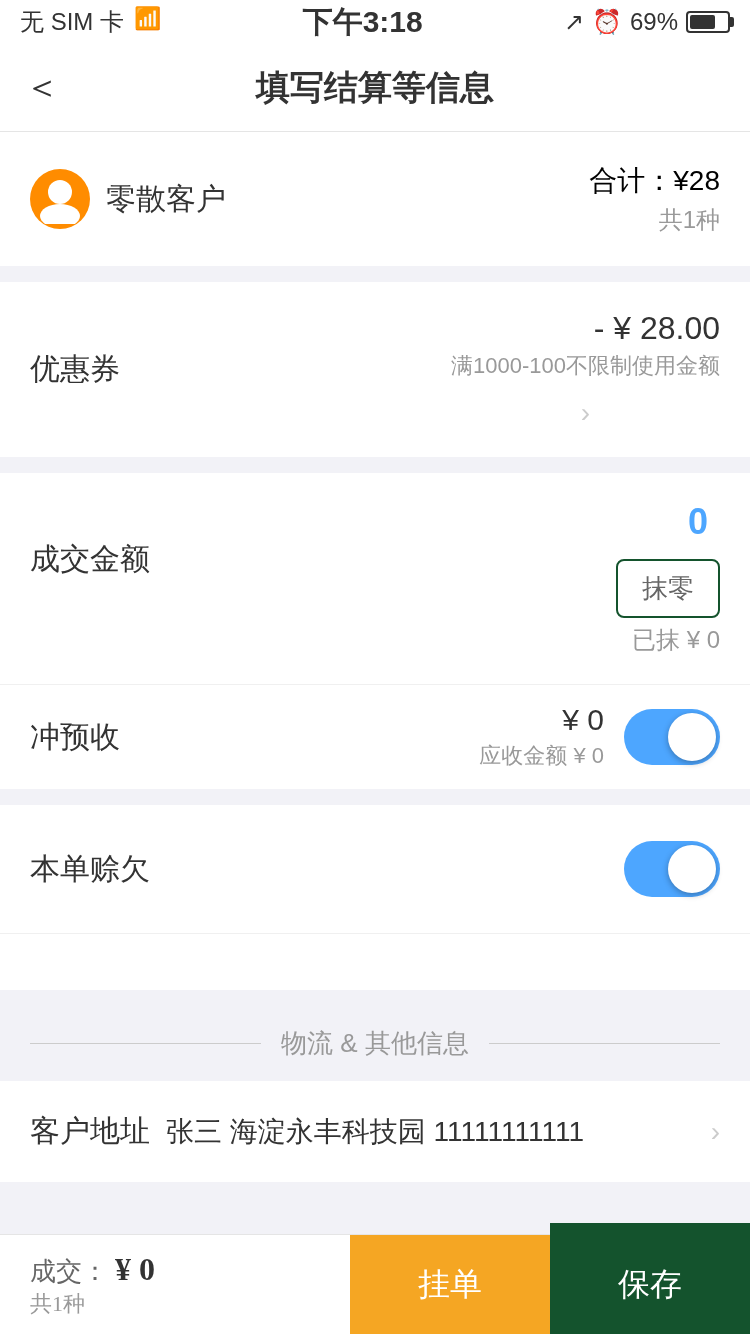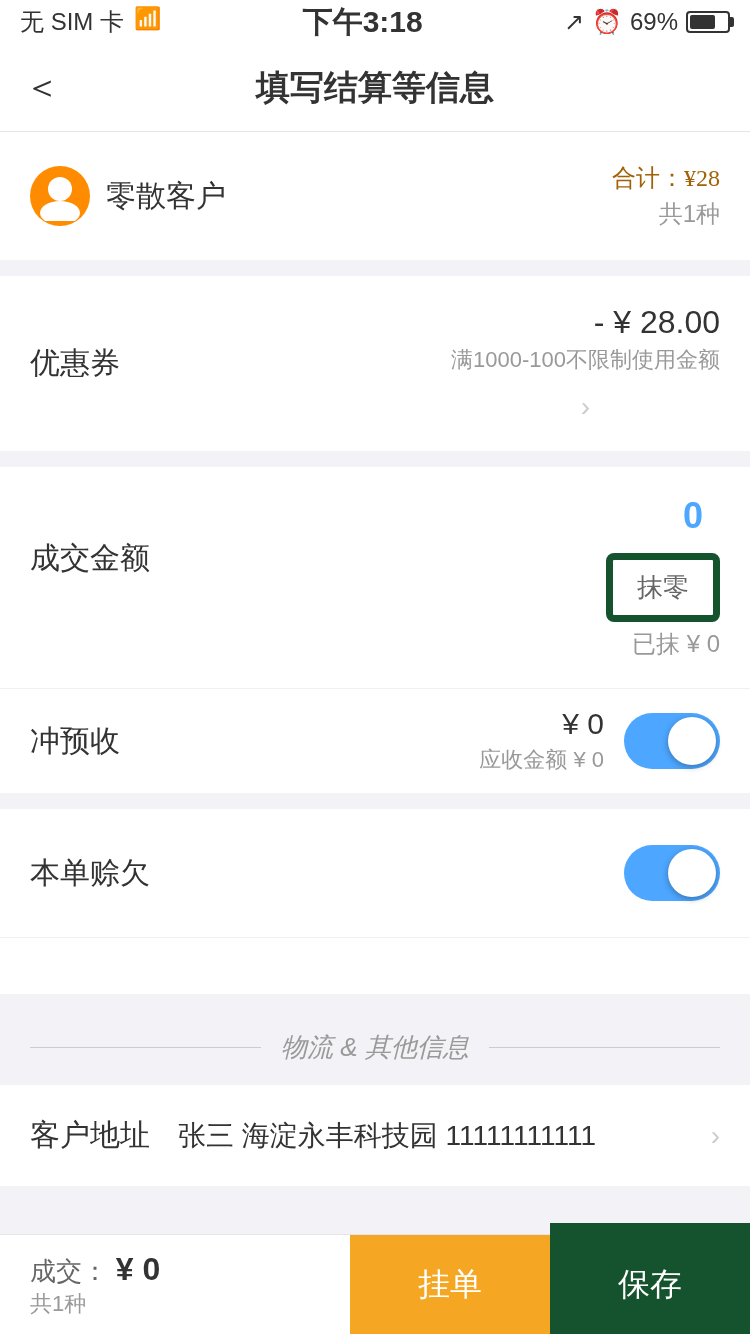--- a/index.html
+++ b/index.html
@@ -111,23 +111,22 @@
     }
     .customer-avatar svg { width: 50px; height: 50px; }
     .customer-name {
       font-size: 30px;
       color: #333;
     }
     .customer-right {
       text-align: right;
     }
     .total-amount {
-      font-size: 24px;
-      color: #a16207;
-      font-family: Liberation Serif, serif;
+      font-size: 28px;
+      color: #000000;
     }
     .total-count {
       font-size: 24px;
       color: #999;
       margin-top: 4px;
     }
 
     
     .row-item {
       display: flex;
@@ -190,21 +189,21 @@
       font-size: 36px;
       color: #4da6ff;
       font-weight: 600;
       min-width: 40px;
       text-align: right;
       border: none;
       outline: none;
       width: 80px;
     }
     .round-btn {
-      border: 7px solid #14532d;
+      border: 2px solid #14532d;
       border-radius: 8px;
       padding: 10px 24px;
       font-size: 26px;
       color: #666;
       background: #fff;
       cursor: pointer;
     }
 
     
     .prepay-row {
@@ -280,21 +279,20 @@
       color: #333;
       gap: 20px;
     }
     .logistics-header {
       background: #f2f2f7;
       padding: 20px 30px;
       display: flex;
       align-items: center;
       justify-content: center;
       gap: 20px;
-      font-style: italic;
     }
     .logistics-divider {
       flex: 1;
       height: 1px;
       background: #ccc;
     }
     .logistics-title {
       font-size: 26px;
       color: #999;
       white-space: nowrap;
@@ -308,21 +306,21 @@
     .address-row {
       display: flex;
       align-items: center;
       justify-content: space-between;
       padding: 30px 30px;
     }
     .address-label {
       font-size: 30px;
       color: #333;
       flex-shrink: 0;
-      margin-right: 28px;
+      margin-right: 16px;
     }
     .address-value {
       font-size: 28px;
       color: #333;
       flex: 1;
     }
 
     
     .bottom-bar {
       position: fixed;
@@ -331,20 +329,21 @@
       width: 750px;
       height: 100px;
       display: flex;
       align-items: center;
       background: #fff;
       border-top: 1px solid #e5e5e5;
     }
     .bottom-summary {
       flex: 1;
       padding: 0 30px;
+      font-family: Liberation Serif, serif;
     }
     .bottom-deal {
       font-size: 26px;
       color: #666;
     }
     .bottom-amount {
       font-size: 32px;
       color: #333;
       font-weight: 600;
     }

